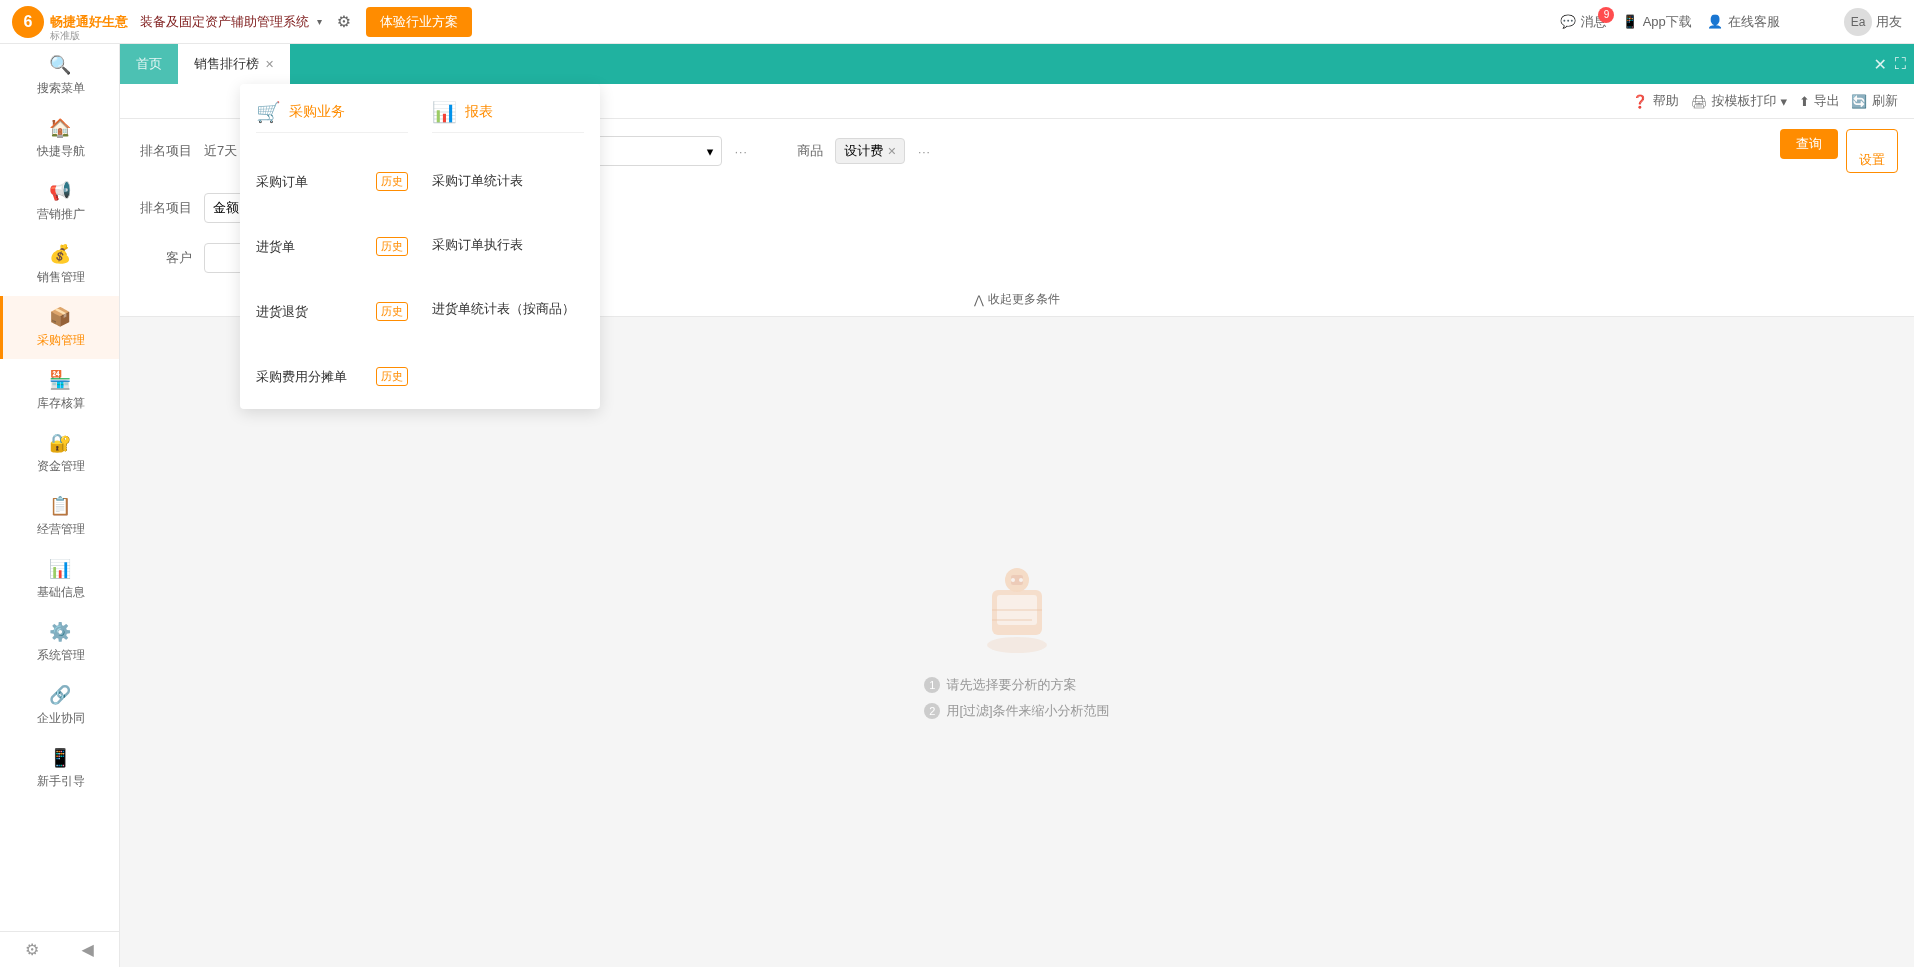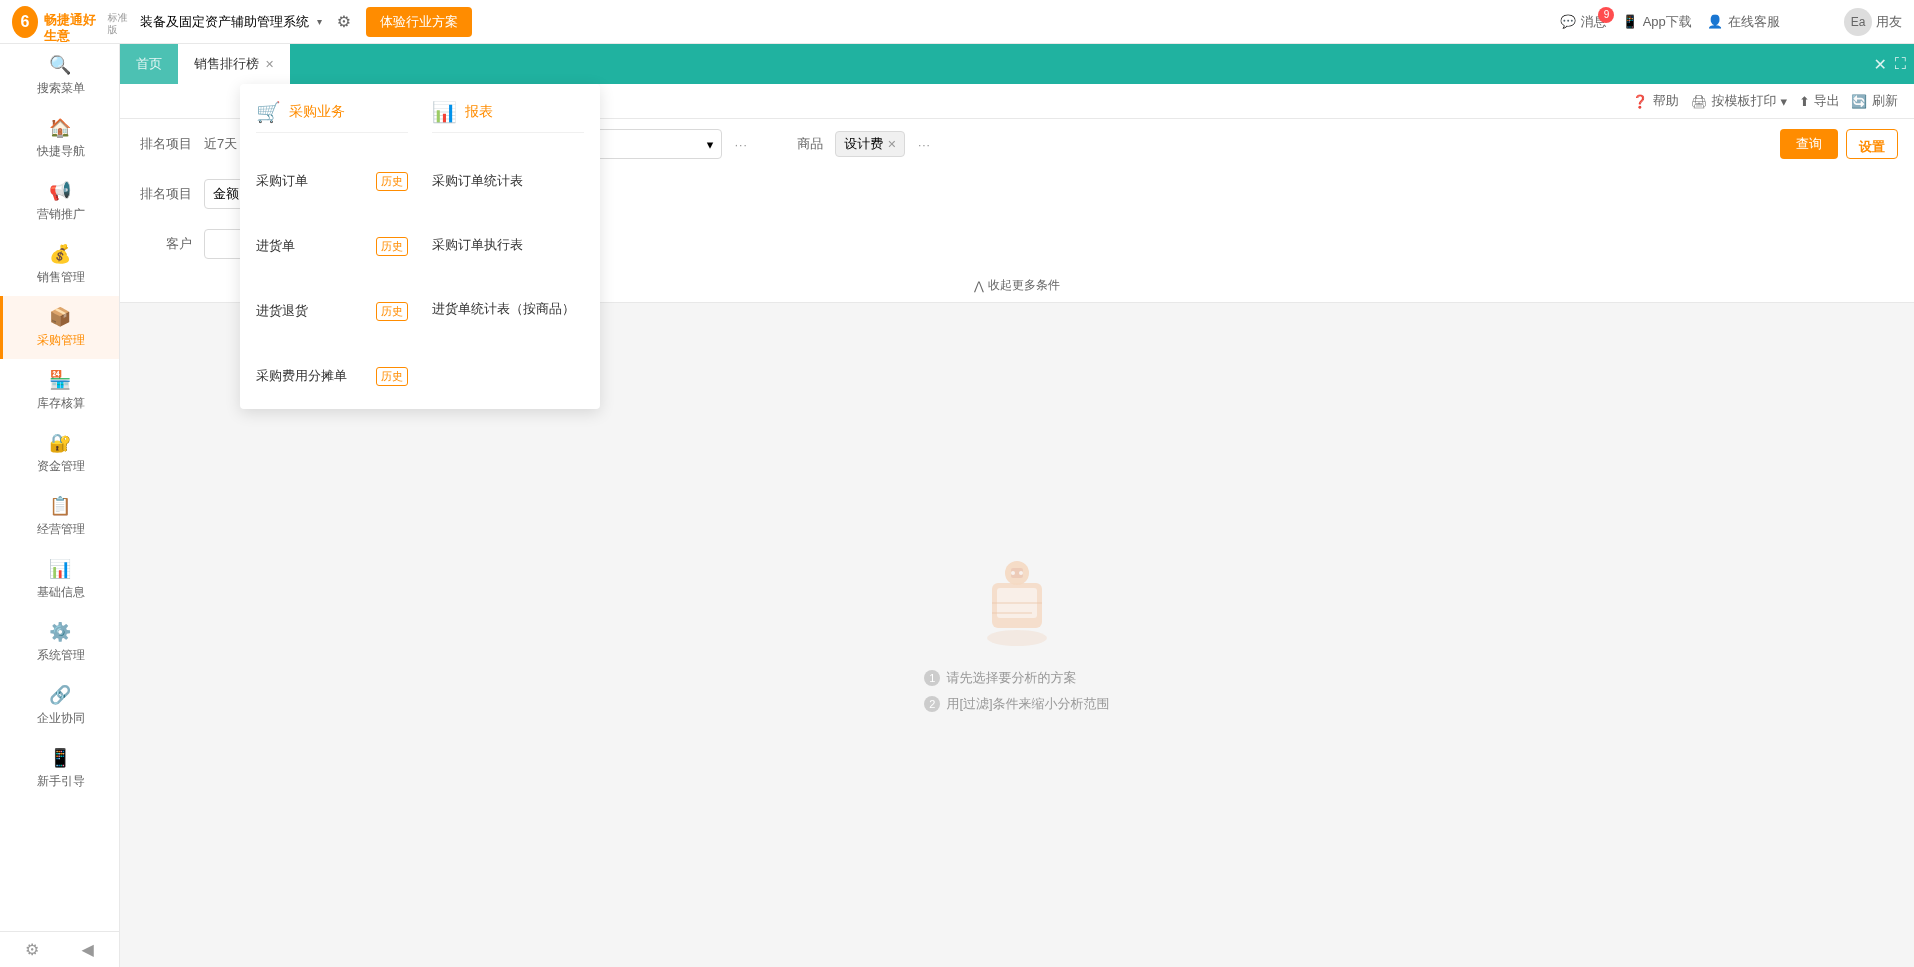--- a/index.html
+++ b/index.html
@@ -29,42 +29,42 @@
       border-radius: 50%;
       display: flex;
       align-items: center;
       justify-content: center;
       color: white;
       font-size: 16px;
       font-weight: bold;
     }
     .logo-text-area {
       display: flex;
-      flex-direction: row;
+      flex-direction: column;
       line-height: 1.2;
       margin-top: 13px;
     }
     .logo-main {
       color: #ff8c00;
       font-size: 13px;
       font-weight: bold;
     }
     .logo-sub {
       color: #999;
       font-size: 10px;
     }
     .header-center {
       flex: 1;
       display: flex;
       align-items: center;
       gap: 8px;
       padding-left: 8px;
     }
     .system-title {
-      color: #000000;
+      color: #7f1d1d;
       font-size: 13px;
     }
     .dropdown-arrow {
       color: #666;
       font-size: 10px;
       cursor: pointer;
     }
     .settings-icon-btn {
       width: 28px;
       height: 28px;
@@ -293,25 +293,24 @@
       padding: 6px 16px;
       font-size: 13px;
       cursor: pointer;
       height: 30px;
     }
     .btn-settings {
       background: #fff;
       color: #ff8c00;
       border: 1px solid #ff8c00;
       border-radius: 4px;
-      padding: 8px 12px;
+      padding: 21px 12px;
       font-size: 13px;
       cursor: pointer;
       height: 30px;
-      font-weight: bold;
     }
     .toolbar-right {
       display: flex;
       align-items: center;
       gap: 12px;
       padding: 8px 16px;
       background: #fff;
       border-bottom: 1px solid #e8e8e8;
       justify-content: flex-end;
     }
@@ -401,21 +400,21 @@
       color: #ff8c00;
       font-size: 14px;
       font-weight: normal;
     }
     .menu-column-icon {
       font-size: 20px;
       color: #ff8c00;
     }
     .menu-item {
       display: flex;
-      align-items: flex-start;
+      align-items: center;
       justify-content: space-between;
       padding: 7px 0;
       cursor: pointer;
       color: #333;
       font-size: 13px;
       margin-top: 32px;
     }
     .history-tag {
       background: #fff;
       border: 1px solid #ff8c00;

